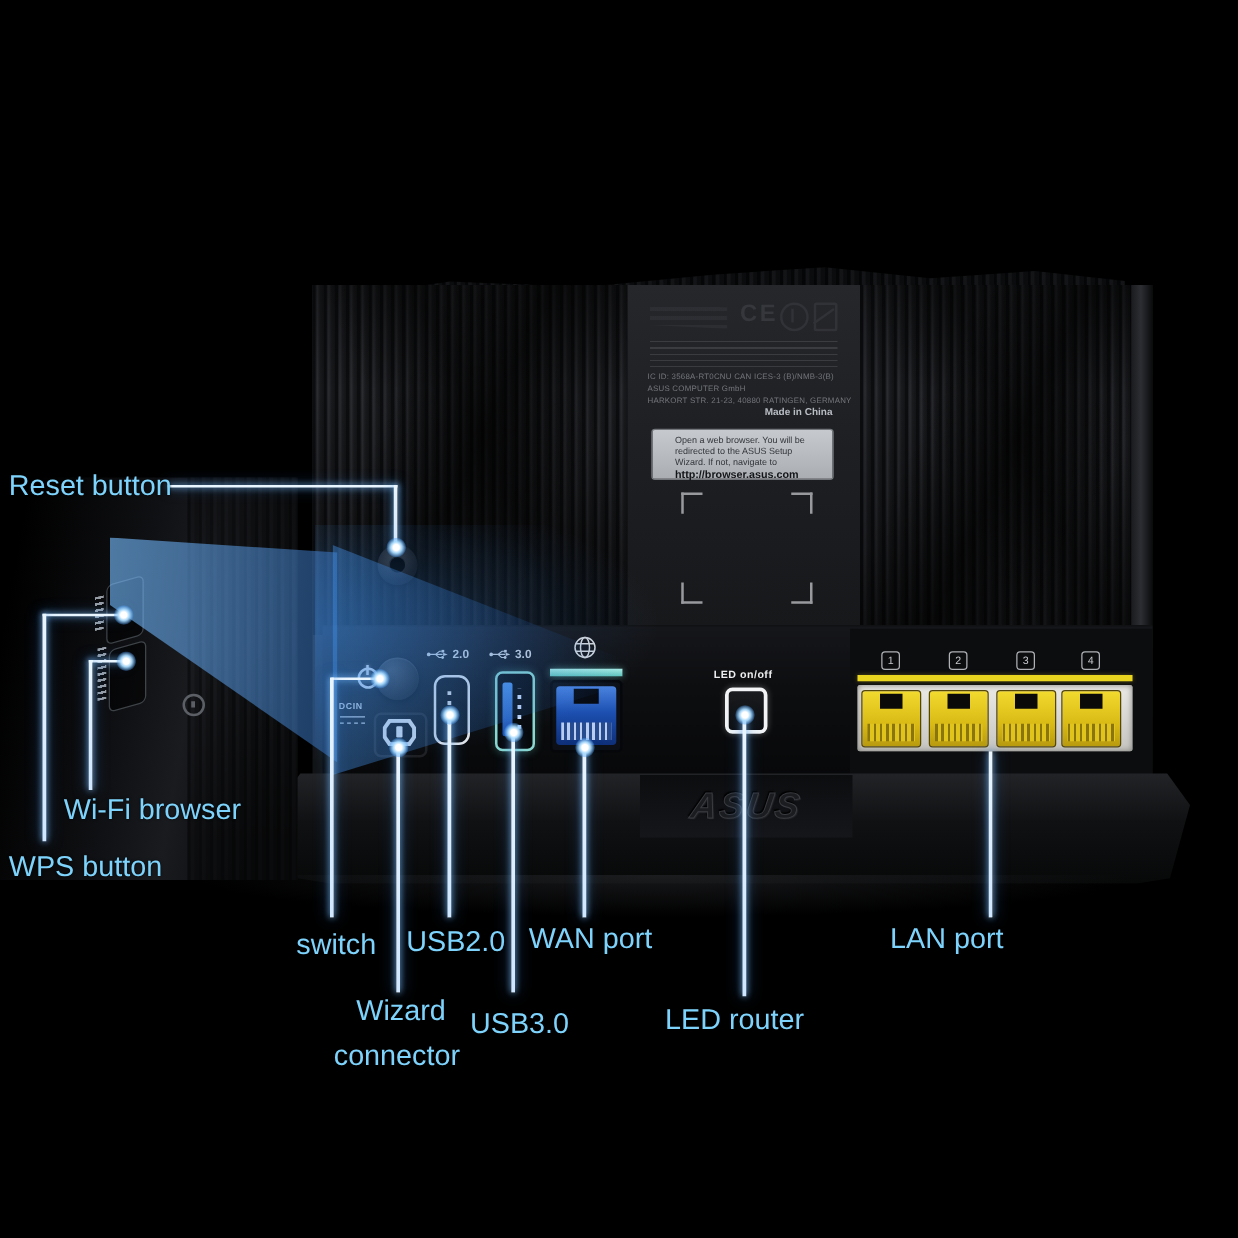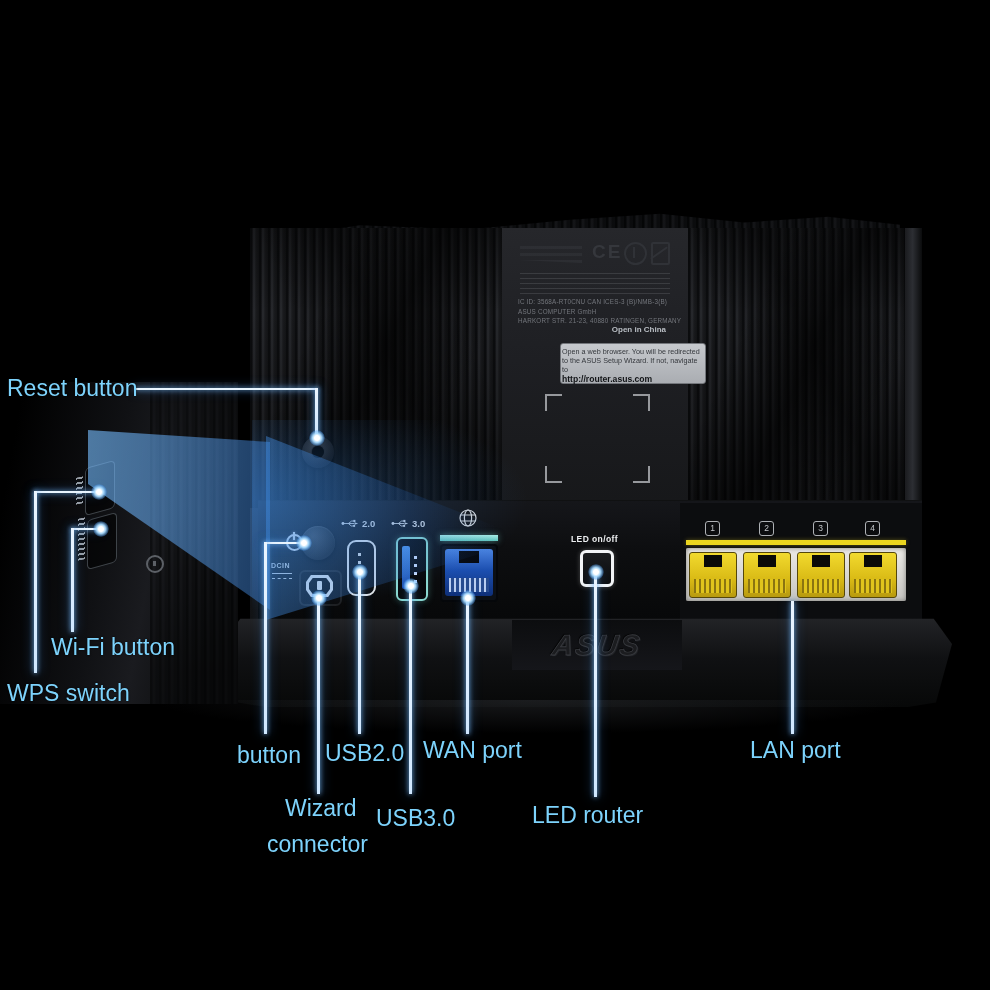--- a/index.html
+++ b/index.html
@@ -38,21 +38,21 @@
   .kc-circle{left:624px;top:242px;width:19px;height:19px;border:2px solid #303237;border-radius:50%;}
   .kc-circle:after{content:"";position:absolute;left:7px;top:3px;width:2px;height:11px;background:#303237;}
   .weee{left:651px;top:242px;width:15px;height:19px;border:2px solid #303237;border-radius:2px;}
   .weee:after{content:"";position:absolute;left:-4px;top:8px;width:20px;height:2px;background:#303237;transform:rotate(-35deg);}
   .blur-par{left:520px;top:270px;width:150px;height:24px;opacity:.5;
     background:repeating-linear-gradient(0deg,rgba(120,123,128,.55) 0 1px,transparent 1px 5px);}
   .reg-lines{left:518px;top:297px;width:164px;font-size:6.3px;line-height:9.5px;color:#73767c;letter-spacing:.2px;}
   .made-in{left:586px;top:325px;width:80px;text-align:right;font-size:8px;font-weight:bold;color:#b9bec4;}
   .sticker{left:521px;top:343px;width:146px;height:41px;box-sizing:border-box;
     background:linear-gradient(180deg,#c6c9cd,#aaadb2);border:1px solid #73767b;border-radius:3px;
-    padding:3px 1px;font-size:7.2px;line-height:9px;color:#33363b;margin-left:39px;}
+    padding:3px 18px;font-size:7.2px;line-height:9px;color:#33363b;}
   .sticker b{display:block;font-size:8.6px;color:#121417;margin-top:1px;}
   .bracket{width:15px;height:15px;}
   .b-tl{left:545px;top:394px;border-left:2px solid #97999d;border-top:2px solid #97999d;}
   .b-tr{left:633px;top:394px;border-right:2px solid #97999d;border-top:2px solid #97999d;}
   .b-bl{left:545px;top:466px;border-left:2px solid #97999d;border-bottom:2px solid #97999d;}
   .b-br{left:633px;top:466px;border-right:2px solid #97999d;border-bottom:2px solid #97999d;}
 
   
   .reset-btn{left:302px;top:436px;width:32px;height:32px;border-radius:50%;
     background:radial-gradient(circle at 40% 32%,#34373c,#101114 65%,#08090a);box-shadow:0 2px 4px #000;}
@@ -161,24 +161,24 @@
   <div class="abs etch-logo"></div>
   <div class="abs ce-mark">CE</div>
   <div class="abs kc-circle"></div>
   <div class="abs weee"></div>
   <div class="abs blur-par"></div>
   <div class="abs reg-lines">
     <div>IC ID: 3568A-RT0CNU CAN ICES-3 (B)/NMB-3(B)</div>
     <div>ASUS COMPUTER GmbH</div>
     <div>HARKORT STR. 21-23, 40880 RATINGEN, GERMANY</div>
   </div>
-  <div class="abs made-in">Open in China</div>
+  <div class="abs made-in">Made in China</div>
   <div class="abs sticker">
     <span>Open a web browser. You will be redirected to the ASUS Setup Wizard. If not, navigate to</span>
-    <b>http://router.asus.com</b>
+    <b>http://browser.asus.com</b>
   </div>
   <div class="abs bracket b-tl"></div>
   <div class="abs bracket b-tr"></div>
   <div class="abs bracket b-bl"></div>
   <div class="abs bracket b-br"></div>
 
   <div class="abs ports-band"></div>
   <div class="abs lan-zone"></div>
 
   <div class="abs reset-btn"></div>
@@ -308,24 +308,24 @@
 
   <div class="abs cv" style="left:466px;top:598px;height:136px"></div>
   <div class="abs dot" style="left:460px;top:590px"></div>
 
   <div class="abs cv" style="left:594px;top:572px;height:225px"></div>
   <div class="abs dot" style="left:588px;top:564px"></div>
 
   <div class="abs cv" style="left:791px;top:601px;height:133px"></div>
 
   <div class="abs lbl" style="left:7px;top:375px">Reset button</div>
-  <div class="abs lbl" style="left:51px;top:634px">Wi-Fi button</div>
-  <div class="abs lbl" style="left:7px;top:680px">WPS switch</div>
-  <div class="abs lbl" style="left:237px;top:742px">button</div>
+  <div class="abs lbl" style="left:51px;top:634px">Wi-Fi browser</div>
+  <div class="abs lbl" style="left:7px;top:680px">WPS button</div>
+  <div class="abs lbl" style="left:237px;top:742px">switch</div>
   <div class="abs lbl" style="left:325px;top:740px">USB2.0</div>
   <div class="abs lbl" style="left:423px;top:737px">WAN port</div>
   <div class="abs lbl" style="left:285px;top:795px">Wizard</div>
   <div class="abs lbl" style="left:267px;top:831px">connector</div>
   <div class="abs lbl" style="left:376px;top:805px">USB3.0</div>
   <div class="abs lbl" style="left:532px;top:802px">LED router</div>
-  <div class="abs lbl" style="left:750px;top:737px">LAN port</div>
+  <div class="abs lbl" style="left:712px;top:737px">LAN port</div>
 
 </div>
 
 </body></html>

